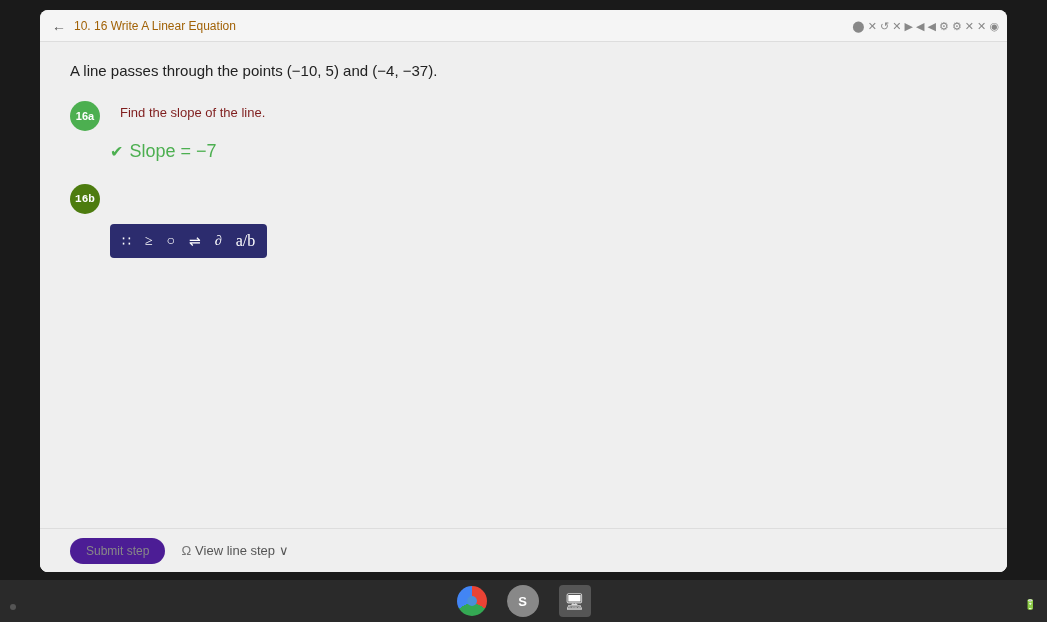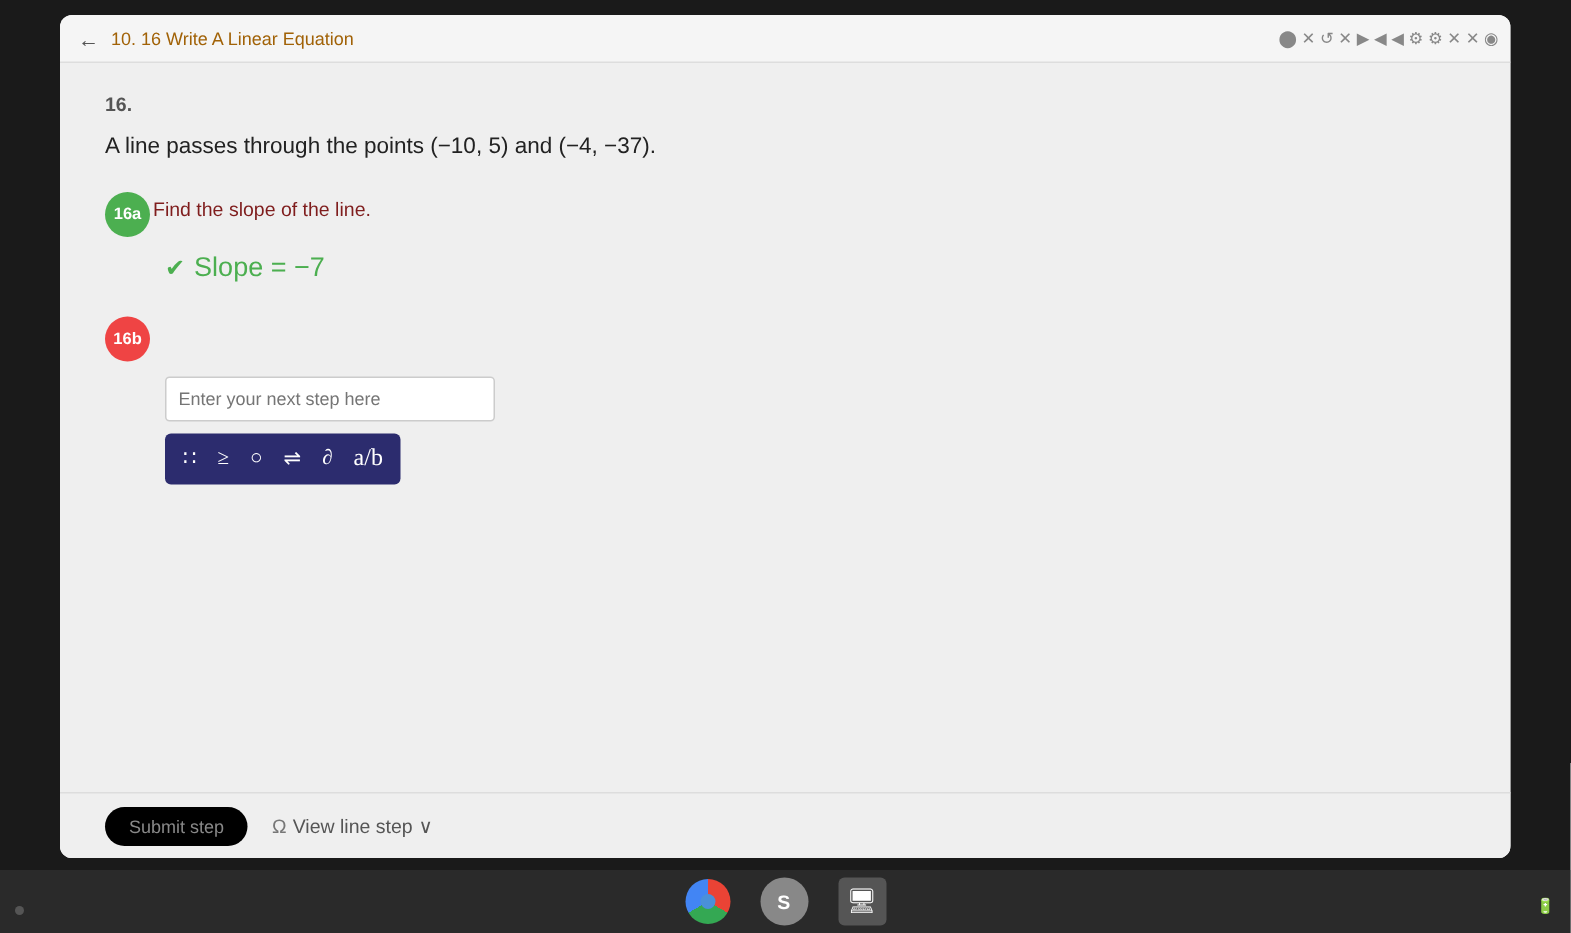--- a/index.html
+++ b/index.html
@@ -77,21 +77,21 @@
       font-weight: 400;
     }
 
     .step-container {
       margin-bottom: 20px;
     }
 
     .step-header {
       display: flex;
       align-items: flex-start;
-      gap: 2px;
+      gap: 20px;
       margin-bottom: 10px;
     }
 
     .step-badge {
       width: 30px;
       height: 30px;
       border-radius: 50%;
       display: flex;
       align-items: center;
       justify-content: center;
@@ -100,21 +100,22 @@
       color: white;
       flex-shrink: 0;
       margin-top: 2px;
     }
 
     .step-badge-green {
       background: #4caf50;
     }
 
     .step-badge-blue {
-      background: #ef4444;
+      background: #4d7c0f;
+      font-family: Liberation Mono, monospace;
     }
 
     .step-text {
       font-size: 13px;
       color: #7f1d1d;
       line-height: 1.5;
       padding-top: 4px;
     }
 
     .step-answer {
@@ -180,21 +181,21 @@
       height: 44px;
       display: flex;
       align-items: center;
       padding: 0 30px;
       gap: 16px;
       background: #efefef;
       border-top: 1px solid #ddd;
     }
 
     .submit-btn {
-      background: #000000;
+      background: #4c1d95;
       border: none;
       border-radius: 16px;
       padding: 6px 16px;
       font-size: 12px;
       color: #888;
       cursor: pointer;
     }
 
     .view-next-btn {
       background: none;
@@ -300,21 +301,20 @@
   <div class="top-bar">
     <span class="back-arrow">←</span>
     <span class="top-bar-title">10. 16 Write A Linear Equation</span>
     <div class="top-bar-icons">
       <span style="color:#888;font-size:11px;">⬤ ✕ ↺ ✕ ▶ ◀ ◀ ⚙ ⚙ ✕ ✕ ◉</span>
     </div>
   </div>
 
   <div class="content-area">
 
-    <div class="problem-number">16.</div>
 
     <div class="problem-statement">
       <span>A line passes through the points (−10, 5) and (−4, −37).</span>
     </div>
 
     <div class="step-container">
       <div class="step-header">
         <div class="step-badge step-badge-green">16a</div>
         <div class="step-text">Find the slope of the line.</div>
       </div>
@@ -324,21 +324,20 @@
           <span>Slope =</span>&nbsp;<span>−7</span>
         </span>
       </div>
     </div>
 
     <div class="step-container">
       <div class="step-header">
         <div class="step-badge step-badge-blue">16b</div>
       </div>
       <div class="input-area">
-        <input class="math-input" type="text" placeholder="Enter your next step here" style="">
         <div class="math-toolbar">
           <button class="math-btn">∷</button>
           <button class="math-btn">≥</button>
           <button class="math-btn">○</button>
           <button class="math-btn">⇌</button>
           <button class="math-btn">∂</button>
           <button class="math-btn" style="font-size:16px;">a/b</button>
         </div>
       </div>
     </div>

